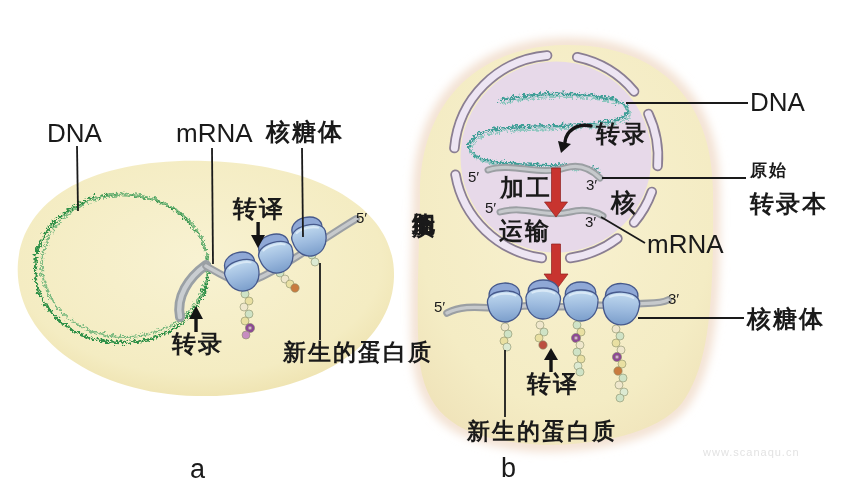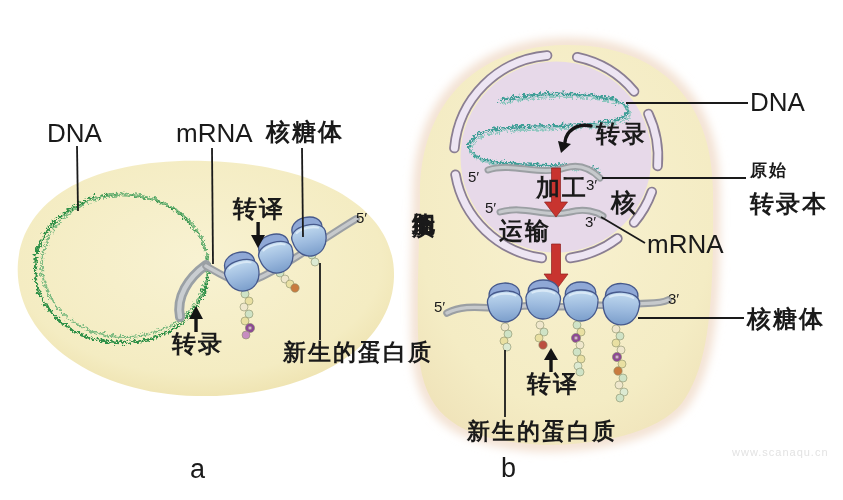--- a/index.html
+++ b/index.html
@@ -230,29 +230,29 @@
   <div class="lbl prime" style="left:356px;top:210px;">5′</div>
   <div class="lbl cjk" style="left:172px;top:331px;font-size:24px;">转录</div>
   <div class="lbl cjk" style="left:283px;top:340px;font-size:23px;">新生的蛋白质</div>
   <div class="lbl caption" style="left:190px;top:455px;">a</div>
 
   <div class="lbl cjk vert" style="left:412px;top:194px;font-size:23px;">细胞质</div>
   <div class="lbl latin" style="left:750px;top:89px;font-size:26px;">DNA</div>
   <div class="lbl cjk" style="left:596px;top:121px;font-size:24px;">转录</div>
   <div class="lbl prime" style="left:468px;top:169px;">5′</div>
   <div class="lbl prime" style="left:586px;top:177px;">3′</div>
-  <div class="lbl cjk" style="left:500px;top:175px;font-size:24px;margin-left:36px;">加工</div>
+  <div class="lbl cjk" style="left:500px;top:175px;font-size:24px;">加工</div>
   <div class="lbl cjk" style="left:611px;top:189px;font-size:25px;">核</div>
   <div class="lbl prime" style="left:485px;top:200px;">5′</div>
   <div class="lbl prime" style="left:585px;top:214px;">3′</div>
   <div class="lbl cjk" style="left:499px;top:218px;font-size:24px;text-align:right;">运输</div>
   <div class="lbl cjk" style="left:750px;top:162px;font-size:17px;">原始</div>
   <div class="lbl cjk" style="left:750px;top:191px;font-size:24px;">转录本</div>
   <div class="lbl latin" style="left:647px;top:231px;font-size:26px;">mRNA</div>
   <div class="lbl prime" style="left:434px;top:299px;">5′</div>
   <div class="lbl prime" style="left:668px;top:291px;">3′</div>
   <div class="lbl cjk" style="left:747px;top:306px;font-size:24px;">核糖体</div>
   <div class="lbl cjk" style="left:527px;top:371px;font-size:24px;">转译</div>
   <div class="lbl cjk" style="left:467px;top:419px;font-size:23px;">新生的蛋白质</div>
   <div class="lbl caption" style="left:501px;top:454px;">b</div>
 
-  <div class="lbl watermark" style="left:703px;top:447px;margin-left:29px;">www.scanaqu.cn</div>
+  <div class="lbl watermark" style="left:703px;top:447px;">www.scanaqu.cn</div>
 </div>
 
 </body></html>

